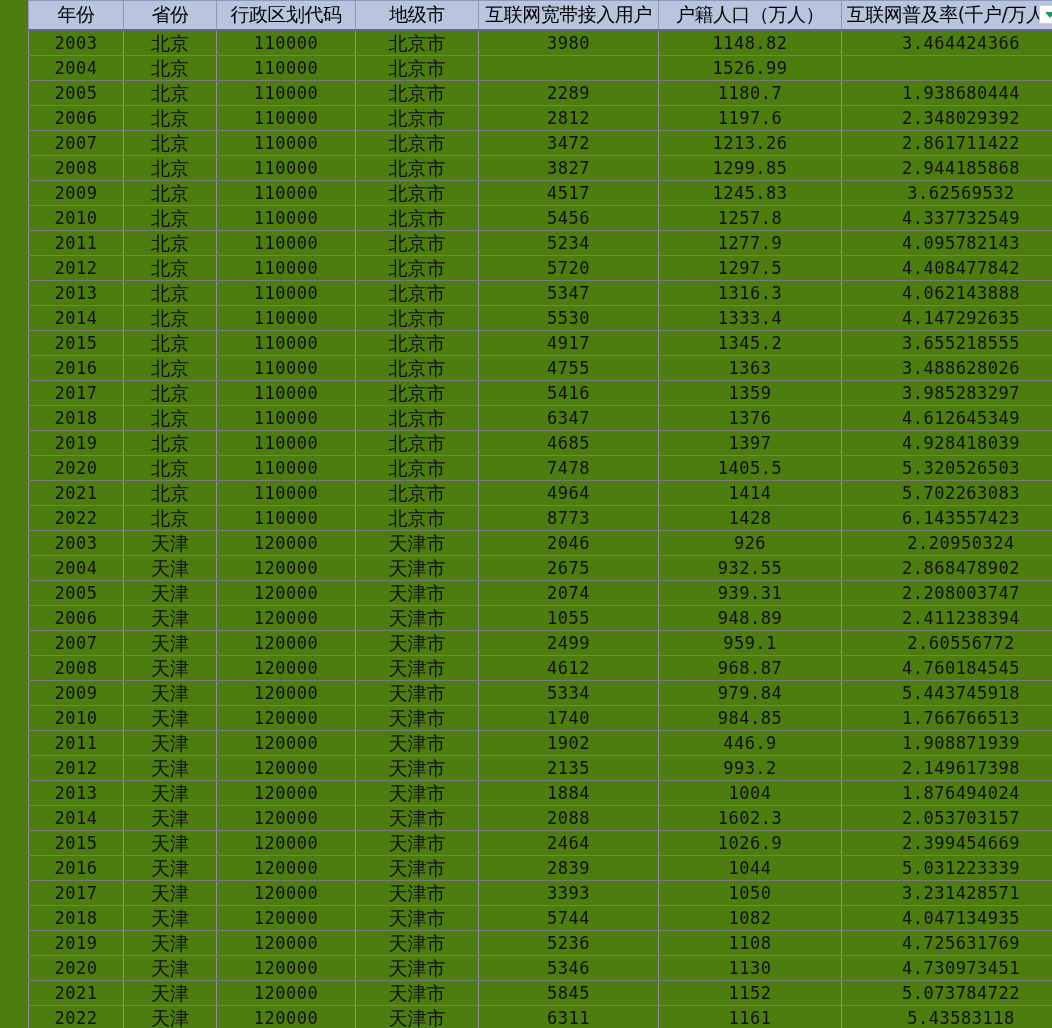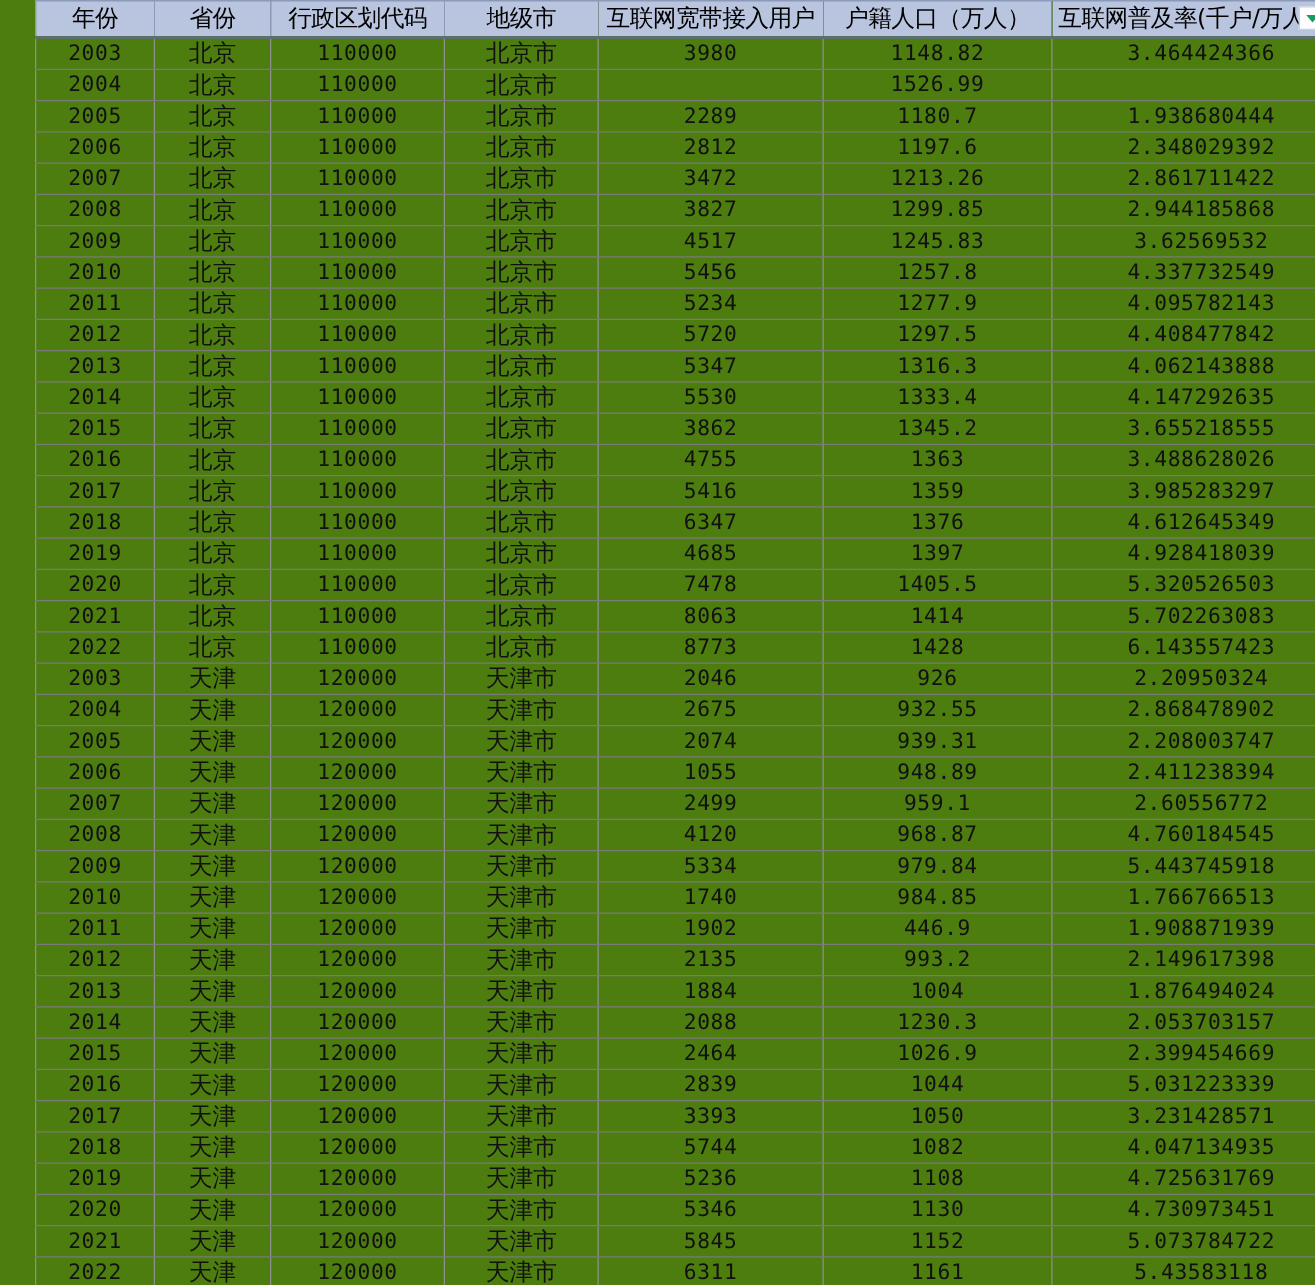--- a/index.html
+++ b/index.html
@@ -258,21 +258,21 @@
           <td class="cjk">北京市</td>
           <td class="num">5530</td>
           <td class="num">1333.4</td>
           <td class="num">4.147292635</td>
         </tr>
         <tr>
           <td class="num">2015</td>
           <td class="cjk">北京</td>
           <td class="num">110000</td>
           <td class="cjk">北京市</td>
-          <td class="num">3862</td>
+          <td class="num">4917</td>
           <td class="num">1345.2</td>
           <td class="num">3.655218555</td>
         </tr>
         <tr>
           <td class="num">2016</td>
           <td class="cjk">北京</td>
           <td class="num">110000</td>
           <td class="cjk">北京市</td>
           <td class="num">4755</td>
           <td class="num">1363</td>
@@ -312,21 +312,21 @@
           <td class="cjk">北京市</td>
           <td class="num">7478</td>
           <td class="num">1405.5</td>
           <td class="num">5.320526503</td>
         </tr>
         <tr>
           <td class="num">2021</td>
           <td class="cjk">北京</td>
           <td class="num">110000</td>
           <td class="cjk">北京市</td>
-          <td class="num">8063</td>
+          <td class="num">4964</td>
           <td class="num">1414</td>
           <td class="num">5.702263083</td>
         </tr>
         <tr>
           <td class="num">2022</td>
           <td class="cjk">北京</td>
           <td class="num">110000</td>
           <td class="cjk">北京市</td>
           <td class="num">8773</td>
           <td class="num">1428</td>
@@ -375,21 +375,21 @@
           <td class="cjk">天津市</td>
           <td class="num">2499</td>
           <td class="num">959.1</td>
           <td class="num">2.60556772</td>
         </tr>
         <tr>
           <td class="num">2008</td>
           <td class="cjk">天津</td>
           <td class="num">120000</td>
           <td class="cjk">天津市</td>
-          <td class="num">4120</td>
+          <td class="num">4612</td>
           <td class="num">968.87</td>
           <td class="num">4.760184545</td>
         </tr>
         <tr>
           <td class="num">2009</td>
           <td class="cjk">天津</td>
           <td class="num">120000</td>
           <td class="cjk">天津市</td>
           <td class="num">5334</td>
           <td class="num">979.84</td>
@@ -430,21 +430,21 @@
           <td class="num">1884</td>
           <td class="num">1004</td>
           <td class="num">1.876494024</td>
         </tr>
         <tr>
           <td class="num">2014</td>
           <td class="cjk">天津</td>
           <td class="num">120000</td>
           <td class="cjk">天津市</td>
           <td class="num">2088</td>
-          <td class="num">1230.3</td>
+          <td class="num">1602.3</td>
           <td class="num">2.053703157</td>
         </tr>
         <tr>
           <td class="num">2015</td>
           <td class="cjk">天津</td>
           <td class="num">120000</td>
           <td class="cjk">天津市</td>
           <td class="num">2464</td>
           <td class="num">1026.9</td>
           <td class="num">2.399454669</td>

